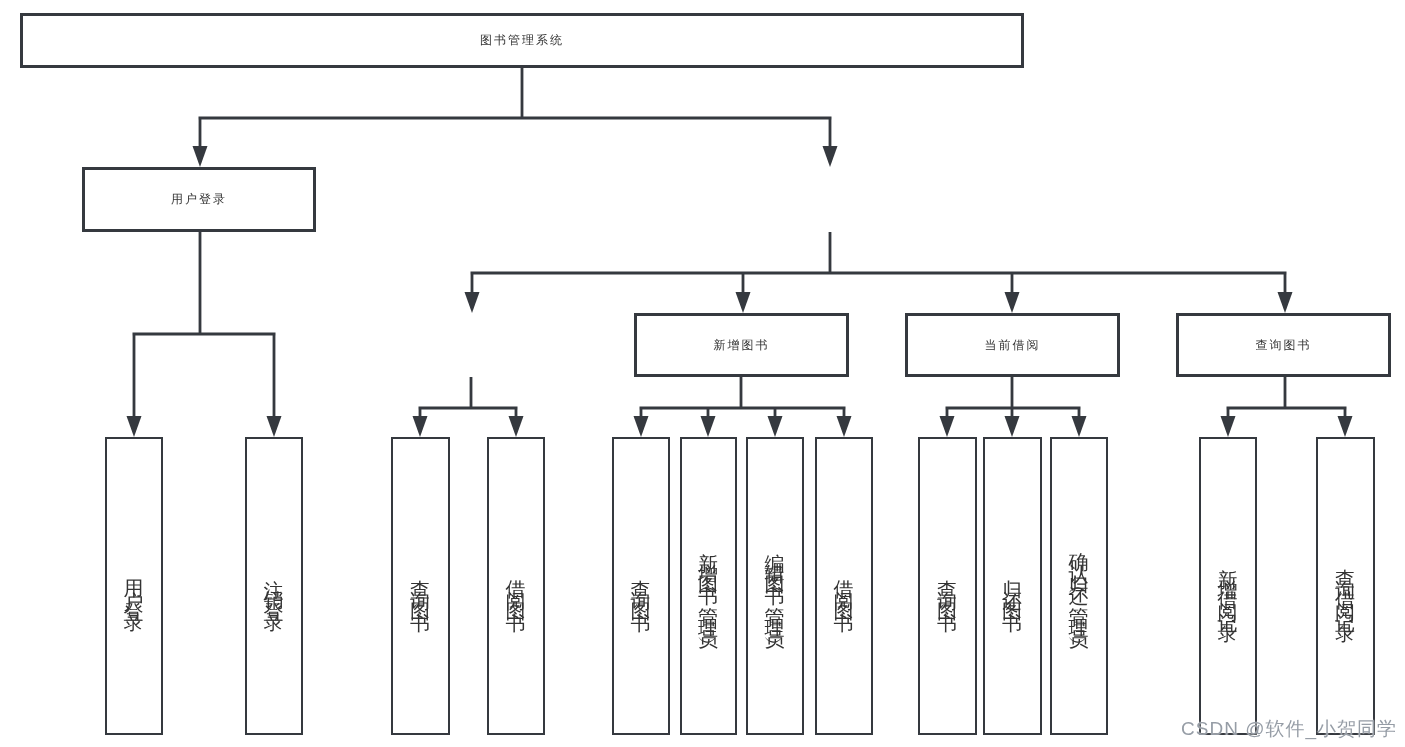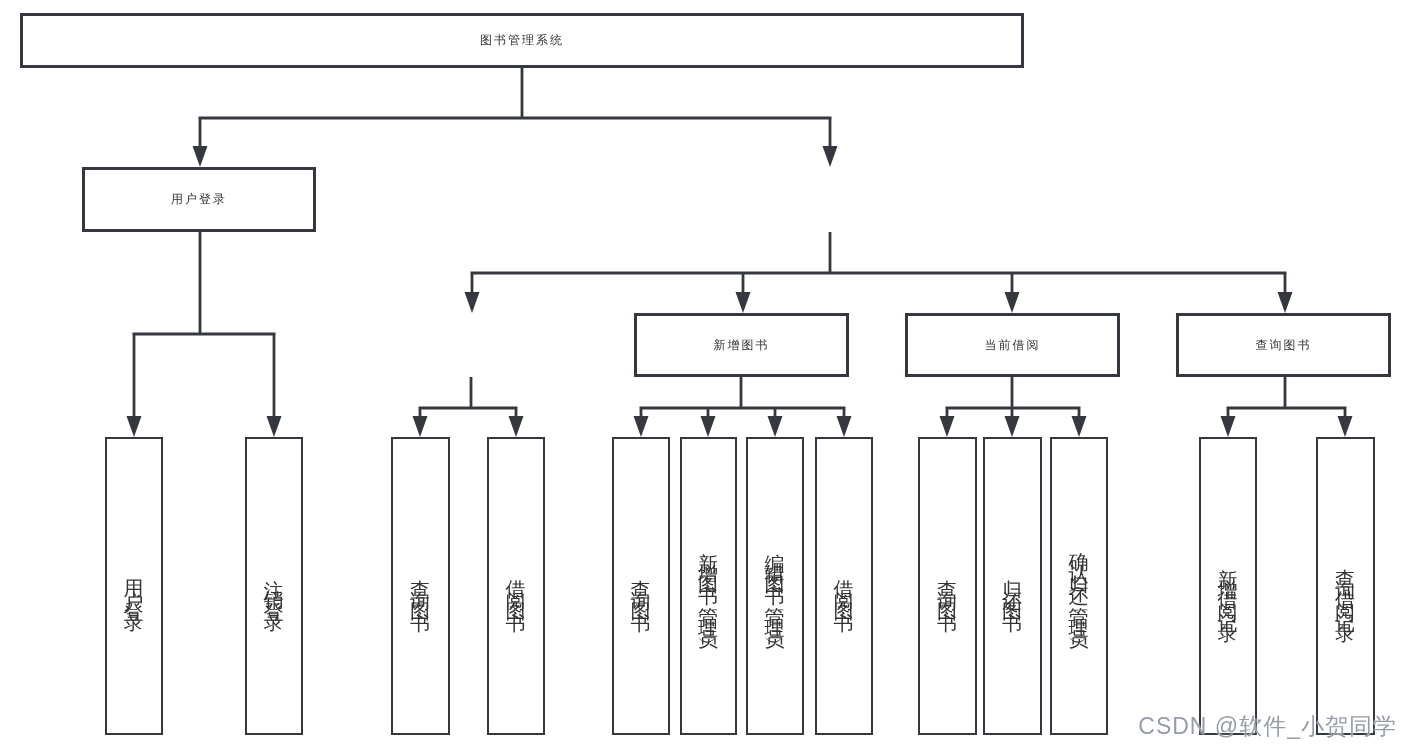--- a/index.html
+++ b/index.html
@@ -62,21 +62,21 @@
     font-size: 20px;
     line-height: 1;
     letter-spacing: 11px;
     color: #333333;
     white-space: nowrap;
   }
   .watermark {
     position: absolute;
     right: 8px;
     bottom: 5px;
-    font-size: 23px;
+    font-size: 19px;
     color: #969da6;
     letter-spacing: 1px;
     z-index: 5;
     text-shadow: 0 0 2px #ffffff;
   }
 </style>
 </head>
 <body>
 
 <div class="stage">

